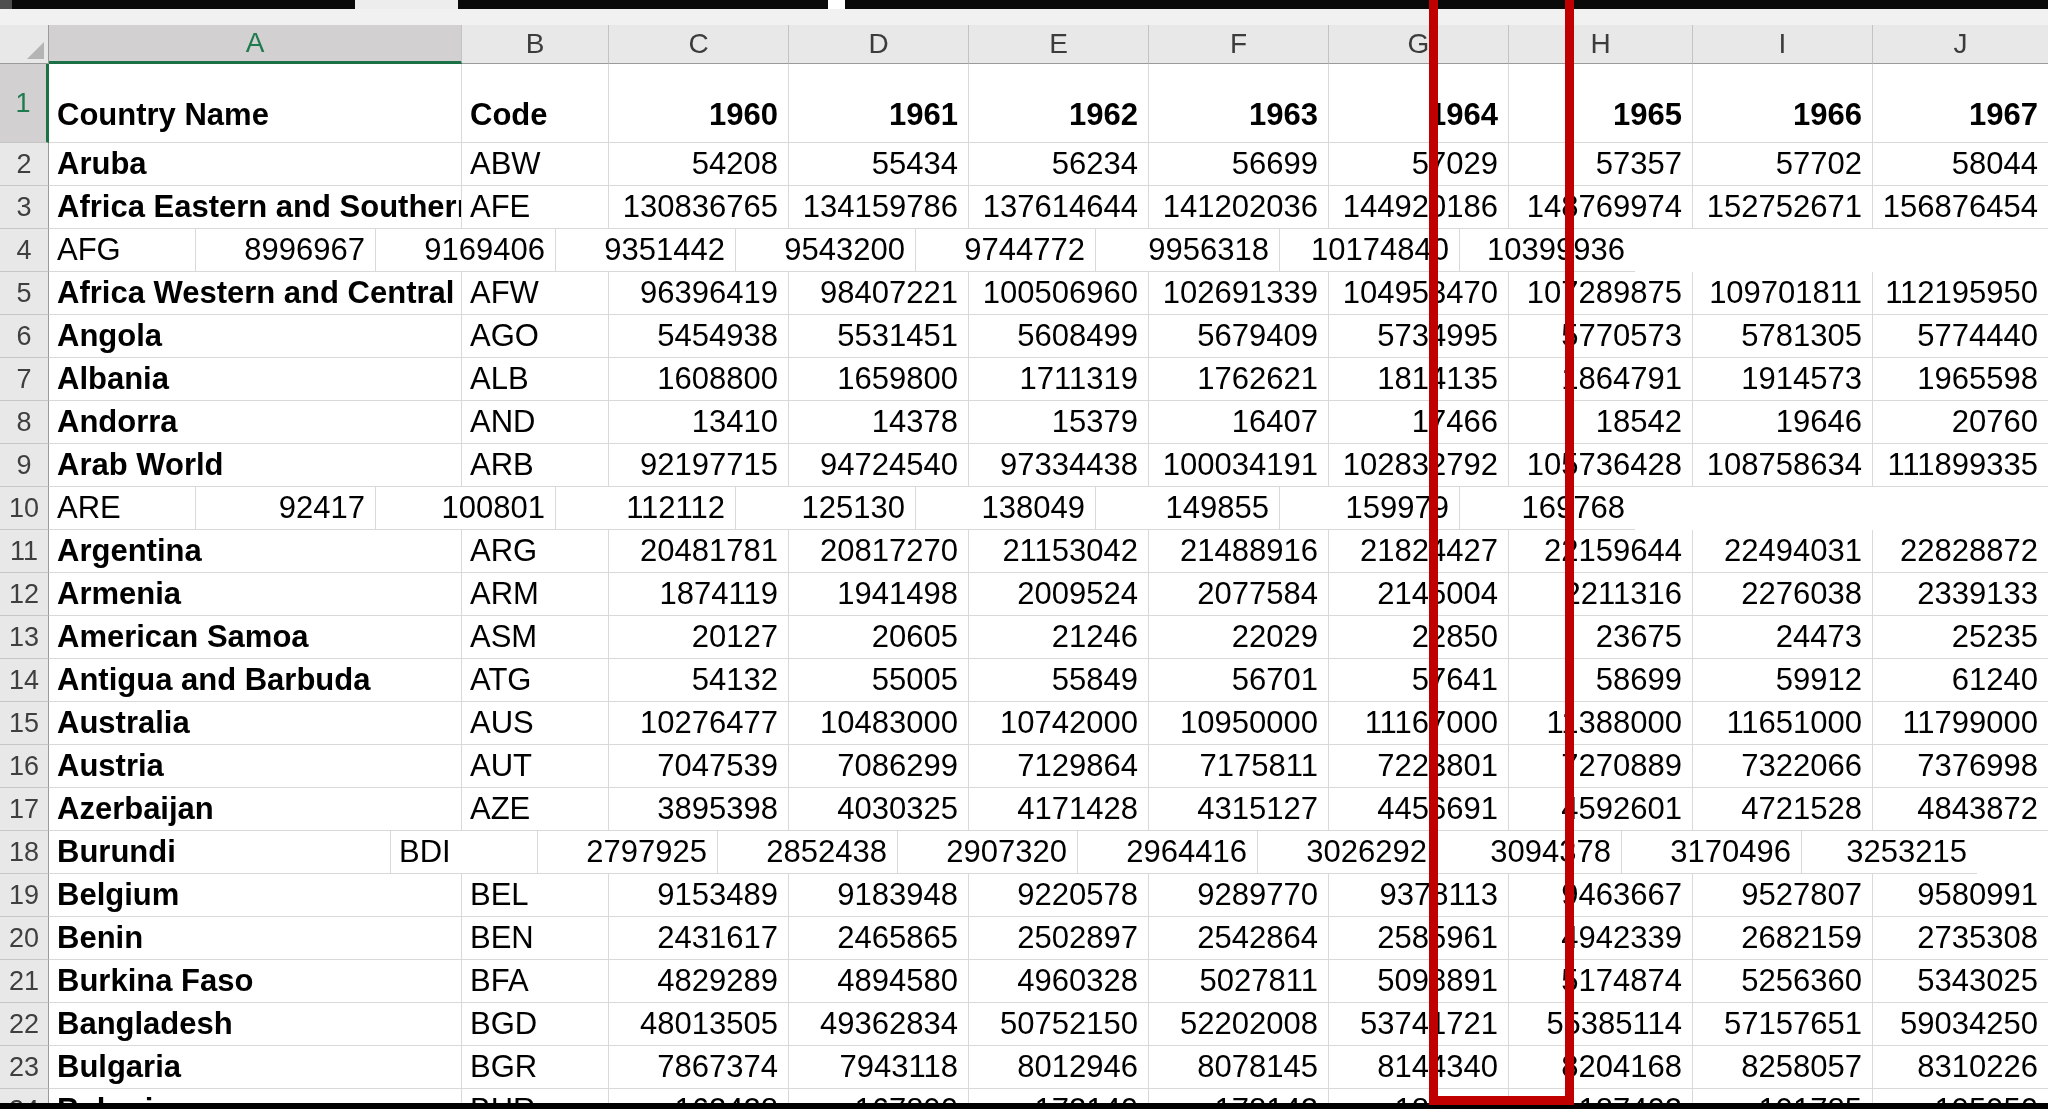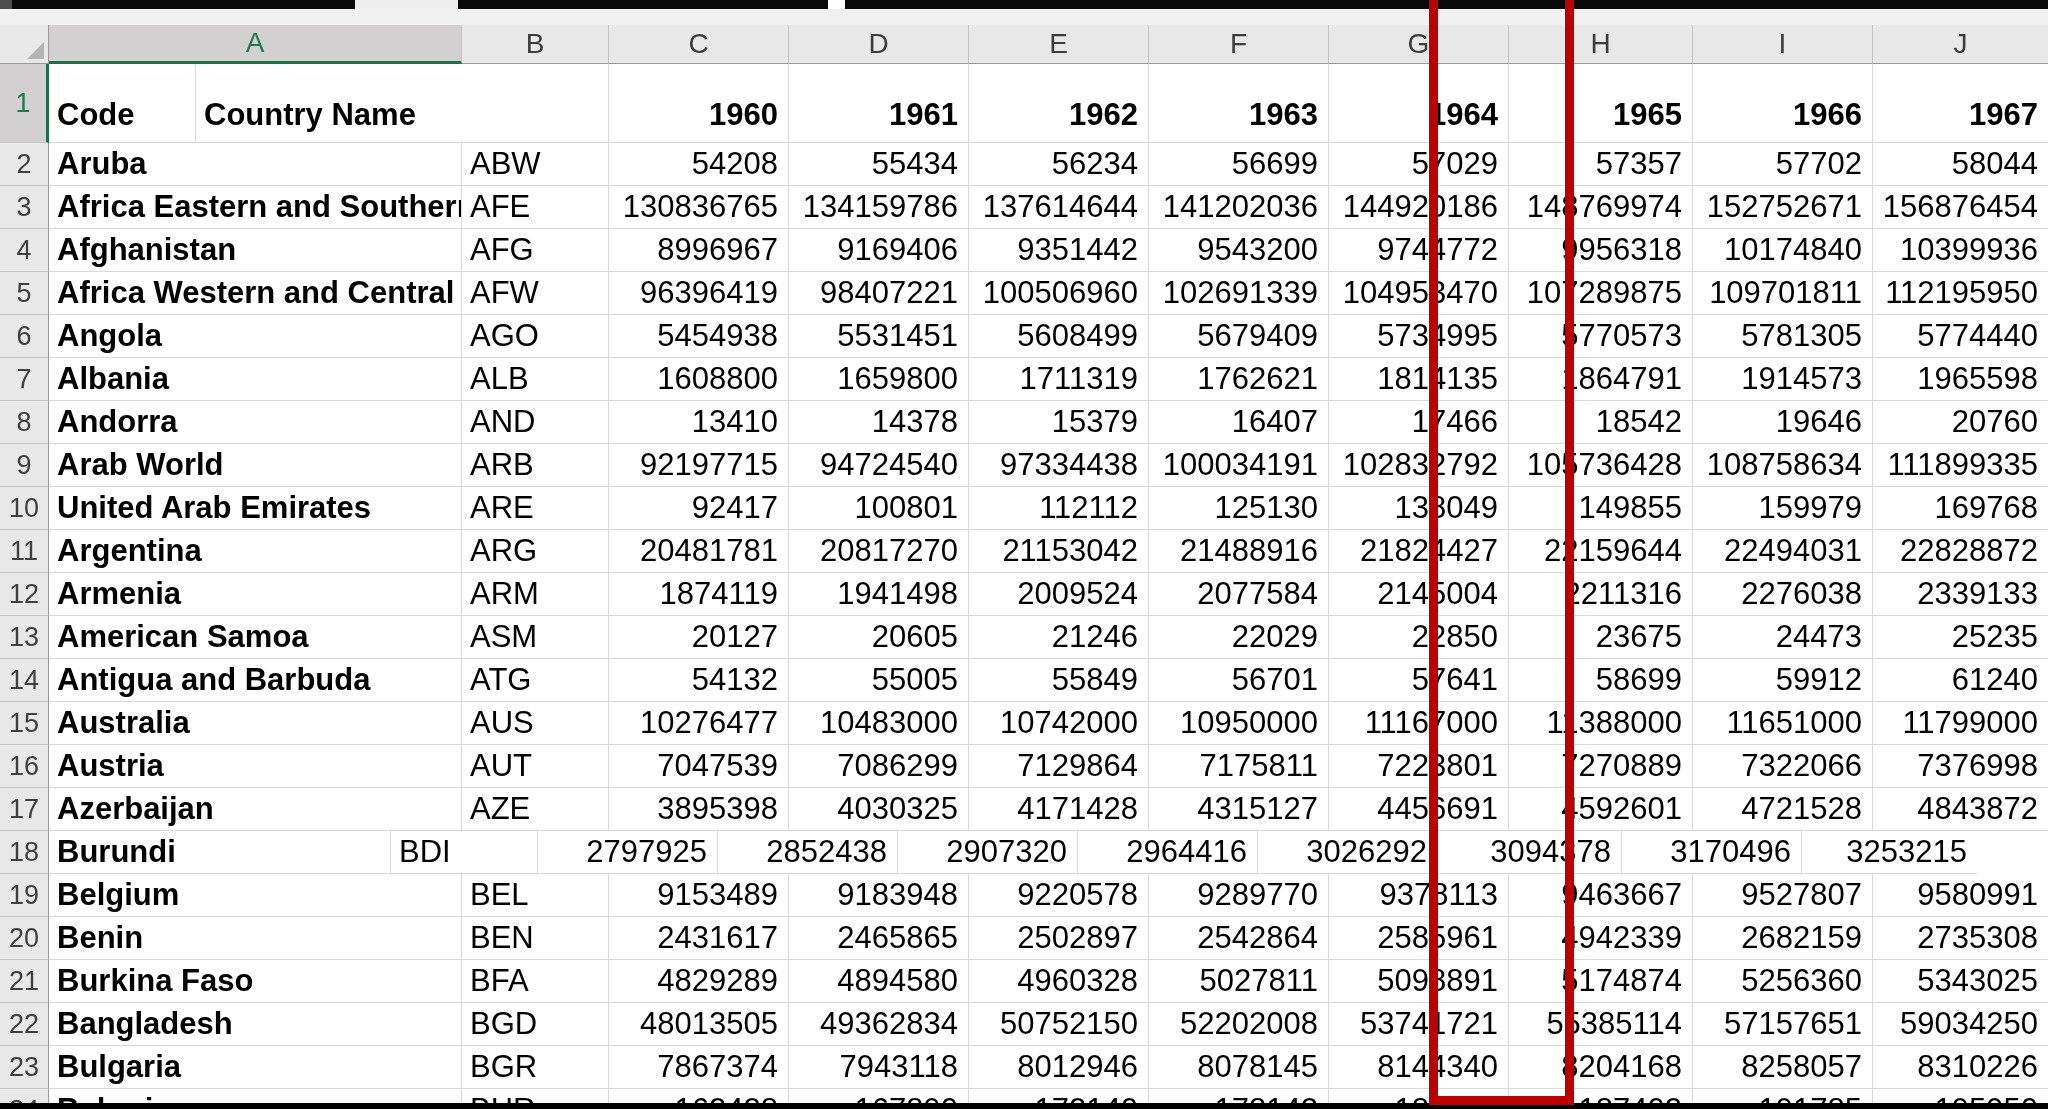--- a/index.html
+++ b/index.html
@@ -64,22 +64,22 @@
       <div class="col-h" style="width: 180px; height: 39px;">F</div>
       <div class="col-h" style="width: 180px; height: 39px;">G</div>
       <div class="col-h" style="width: 184px; height: 39px;">H</div>
       <div class="col-h" style="width: 180px; height: 39px;">I</div>
       <div class="col-h lastcol" style="width: 175px; height: 39px;">J</div>
     </div>
 
   <div id="grid">
       <div class="row">
         <div class="cell rownum selected" style="width: 49px; height: 79px;">1</div>
+        <div class="cell hdr name" id="a1" style="width: 413px; height: 79px;">Country Name</div>
         <div class="cell hdr code" style="width: 147px; height: 79px;">Code</div>
-        <div class="cell hdr name" id="a1" style="width: 413px; height: 79px;">Country Name</div>
         <div class="cell hdr val" style="width: 180px; height: 79px;">1960</div>
         <div class="cell hdr val" style="width: 180px; height: 79px;">1961</div>
         <div class="cell hdr val" style="width: 180px; height: 79px;">1962</div>
         <div class="cell hdr val" style="width: 180px; height: 79px;">1963</div>
         <div class="cell hdr val" style="width: 180px; height: 79px;">1964</div>
         <div class="cell hdr val" style="width: 184px; height: 79px;">1965</div>
         <div class="cell hdr val" style="width: 180px; height: 79px;">1966</div>
         <div class="cell hdr val lastcol" style="width: 175px; height: 79px;">1967</div>
       </div>
       <div class="row">
@@ -103,21 +103,20 @@
         <div class="cell val" style="width: 180px; height: 43px;">134159786</div>
         <div class="cell val" style="width: 180px; height: 43px;">137614644</div>
         <div class="cell val" style="width: 180px; height: 43px;">141202036</div>
         <div class="cell val" style="width: 180px; height: 43px;">144920186</div>
         <div class="cell val" style="width: 184px; height: 43px;">148769974</div>
         <div class="cell val" style="width: 180px; height: 43px;">152752671</div>
         <div class="cell val lastcol" style="width: 175px; height: 43px;">156876454</div>
       </div>
       <div class="row">
         <div class="cell rownum" style="width: 49px; height: 43px;">4</div>
-        <div class="cell name" style="width: 413px; height: 43px;">Afghanistan</div>
         <div class="cell code" style="width: 147px; height: 43px;">AFG</div>
         <div class="cell val" style="width: 180px; height: 43px;">8996967</div>
         <div class="cell val" style="width: 180px; height: 43px;">9169406</div>
         <div class="cell val" style="width: 180px; height: 43px;">9351442</div>
         <div class="cell val" style="width: 180px; height: 43px;">9543200</div>
         <div class="cell val" style="width: 180px; height: 43px;">9744772</div>
         <div class="cell val" style="width: 184px; height: 43px;">9956318</div>
         <div class="cell val" style="width: 180px; height: 43px;">10174840</div>
         <div class="cell val lastcol" style="width: 175px; height: 43px;">10399936</div>
       </div>
@@ -181,21 +180,20 @@
         <div class="cell val" style="width: 180px; height: 43px;">94724540</div>
         <div class="cell val" style="width: 180px; height: 43px;">97334438</div>
         <div class="cell val" style="width: 180px; height: 43px;">100034191</div>
         <div class="cell val" style="width: 180px; height: 43px;">102832792</div>
         <div class="cell val" style="width: 184px; height: 43px;">105736428</div>
         <div class="cell val" style="width: 180px; height: 43px;">108758634</div>
         <div class="cell val lastcol" style="width: 175px; height: 43px;">111899335</div>
       </div>
       <div class="row">
         <div class="cell rownum" style="width: 49px; height: 43px;">10</div>
-        <div class="cell name" style="width: 413px; height: 43px;">United Arab Emirates</div>
         <div class="cell code" style="width: 147px; height: 43px;">ARE</div>
         <div class="cell val" style="width: 180px; height: 43px;">92417</div>
         <div class="cell val" style="width: 180px; height: 43px;">100801</div>
         <div class="cell val" style="width: 180px; height: 43px;">112112</div>
         <div class="cell val" style="width: 180px; height: 43px;">125130</div>
         <div class="cell val" style="width: 180px; height: 43px;">138049</div>
         <div class="cell val" style="width: 184px; height: 43px;">149855</div>
         <div class="cell val" style="width: 180px; height: 43px;">159979</div>
         <div class="cell val lastcol" style="width: 175px; height: 43px;">169768</div>
       </div>

